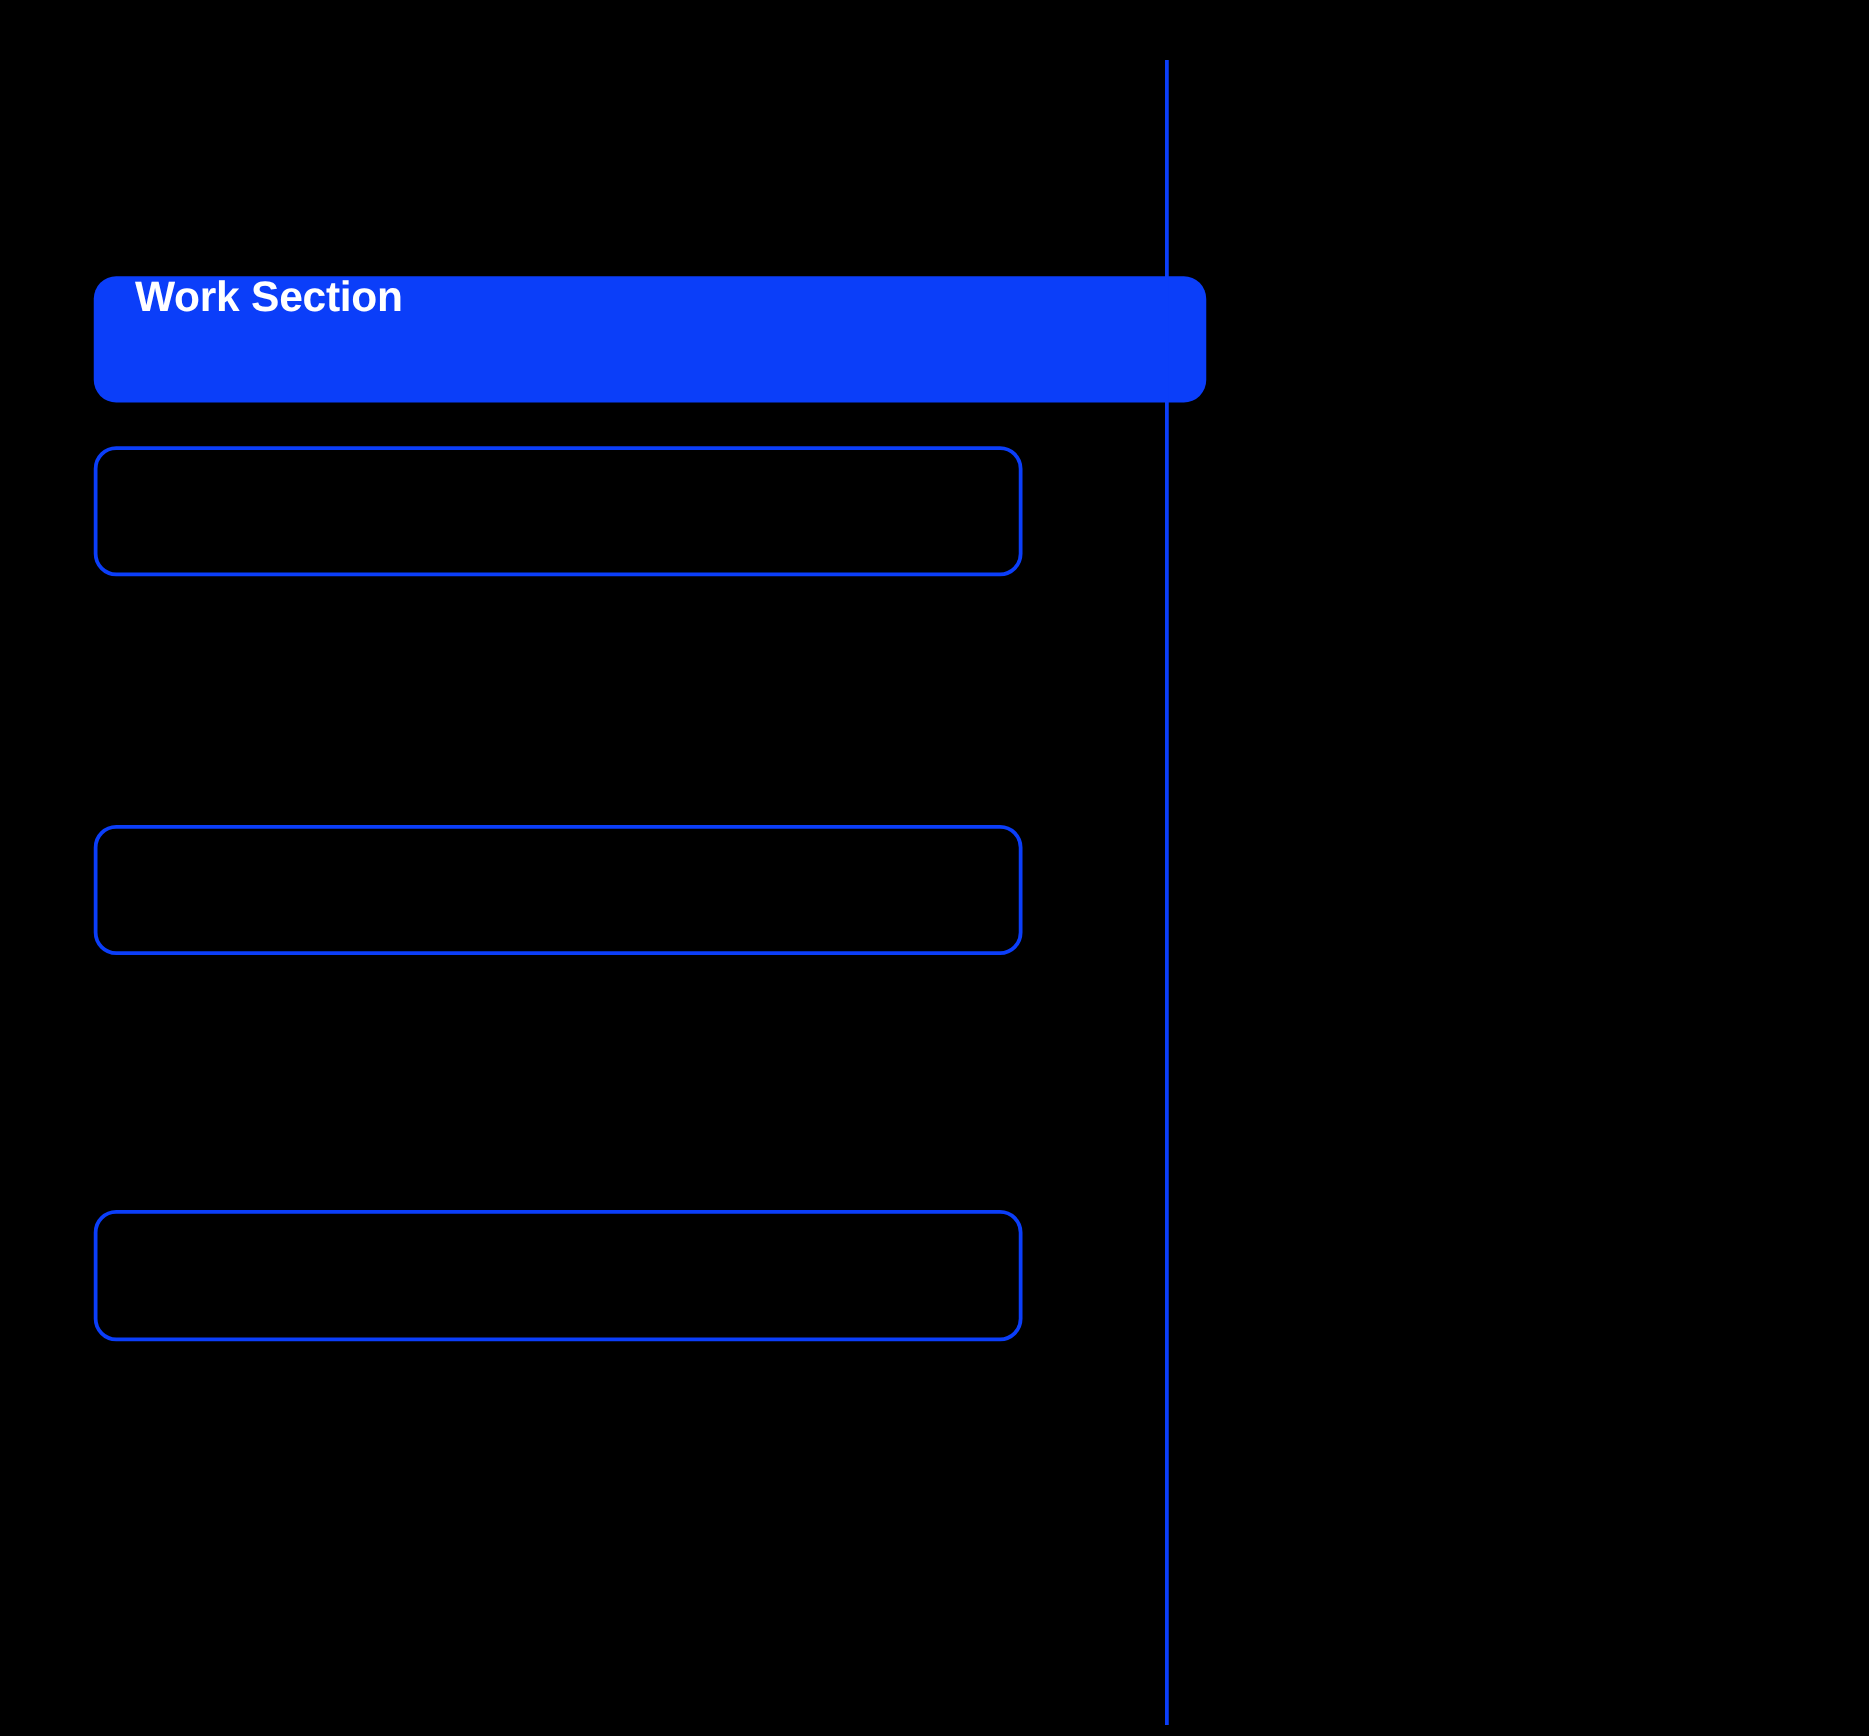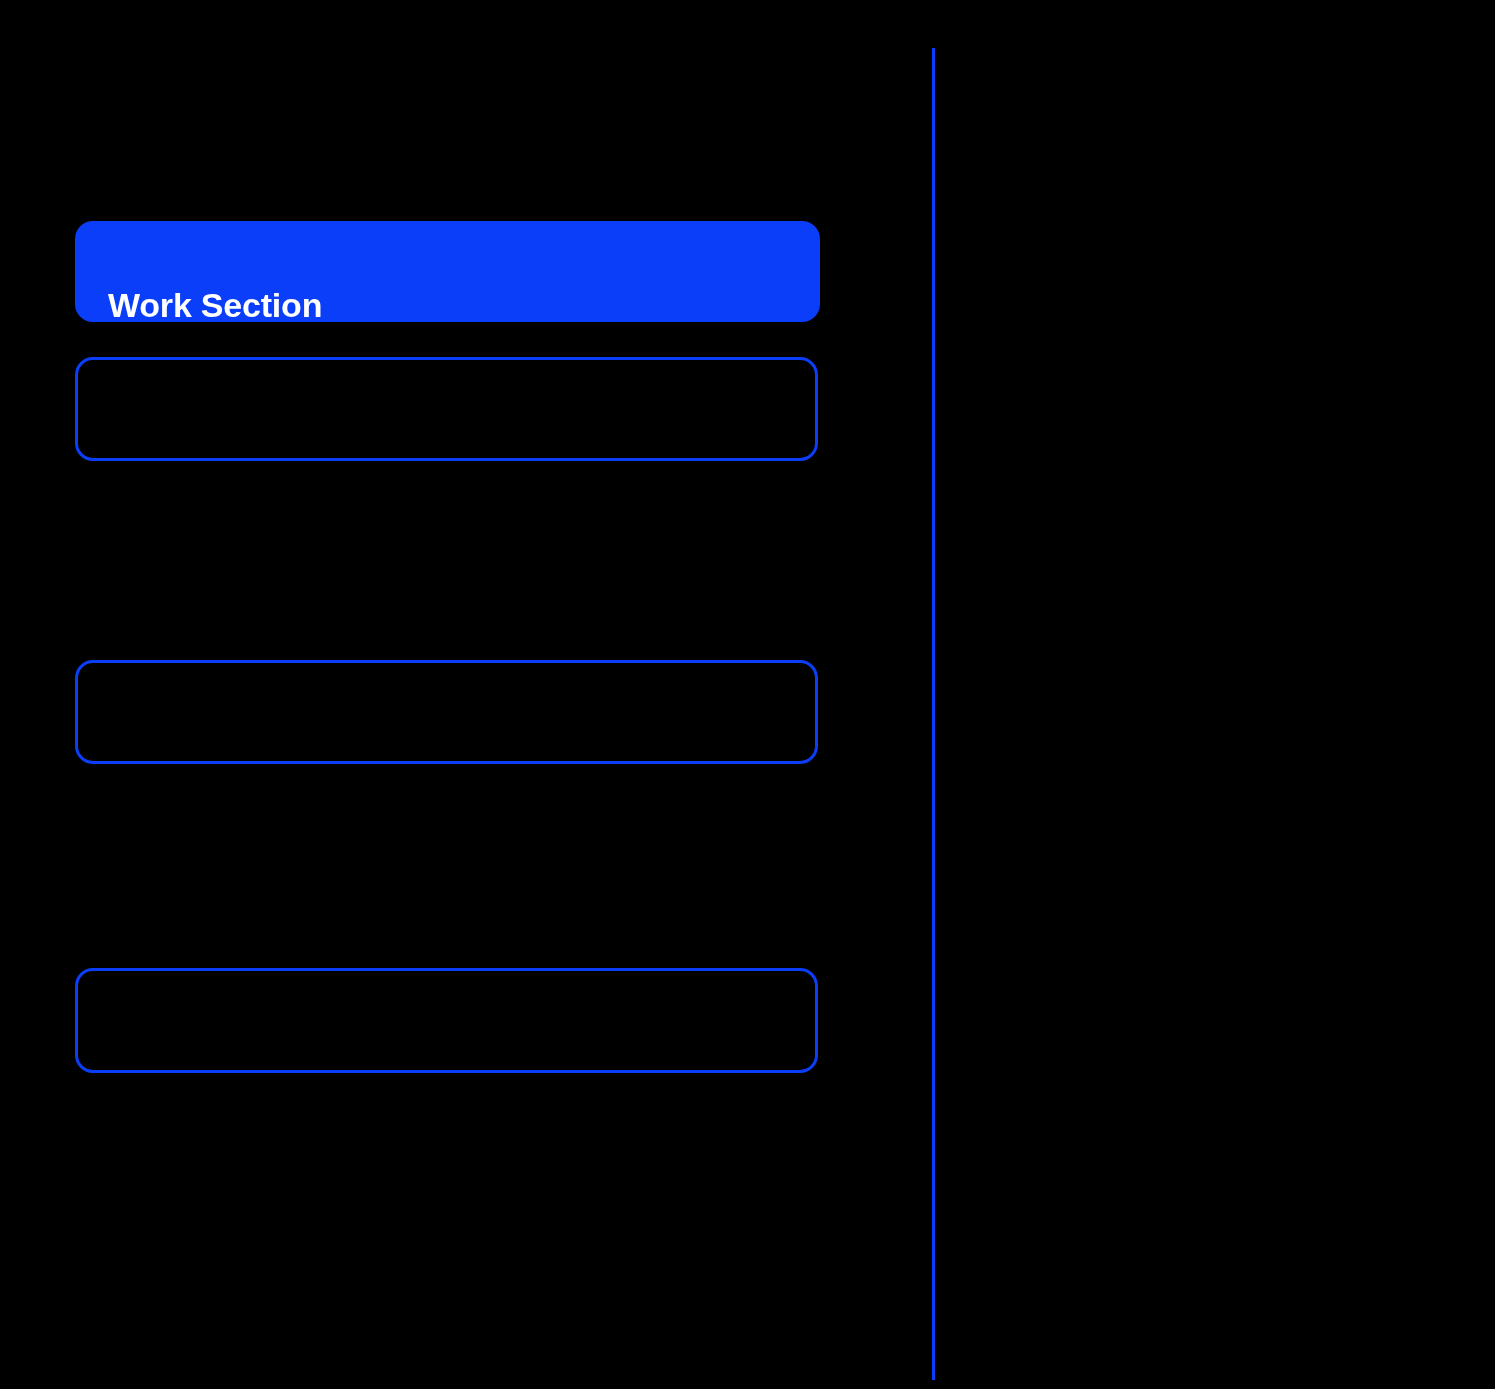--- a/index.html
+++ b/index.html
@@ -18,27 +18,27 @@
     height: 1389px;
     background: #000000;
     overflow: hidden;
   }
 
   
   .section-header {
     position: absolute;
     left: 75px;
     top: 221px;
-    width: 745px;
+    width: 890px;
     height: 101px;
     box-sizing: border-box;
     background: #0B3EF9;
     border-radius: 18px;
     display: flex;
-    align-items: flex-end;
+    align-items: flex-start;
     padding-left: 33px;
   }
   .section-header-label {
     color: #FFFFFF;
     font-size: 34px;
     font-weight: bold;
     letter-spacing: -0.2px;
     line-height: 1;
     white-space: nowrap;
   }

